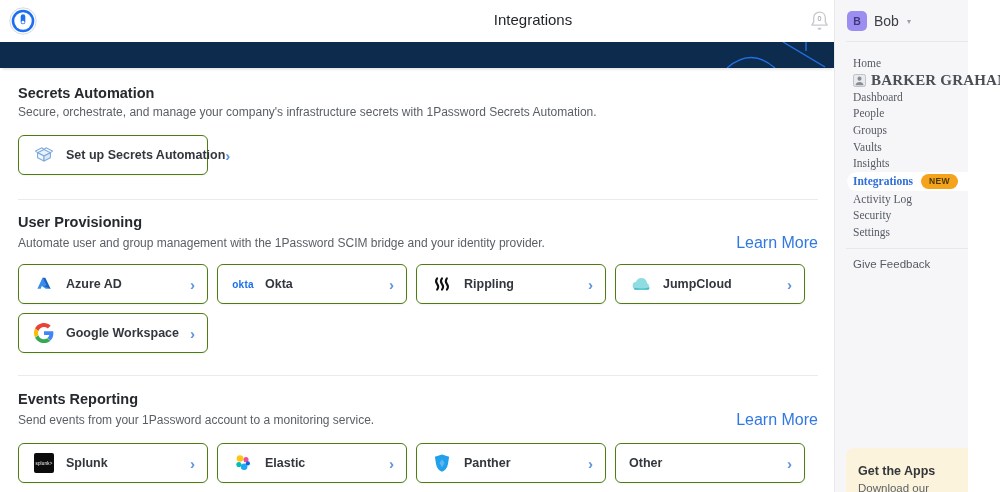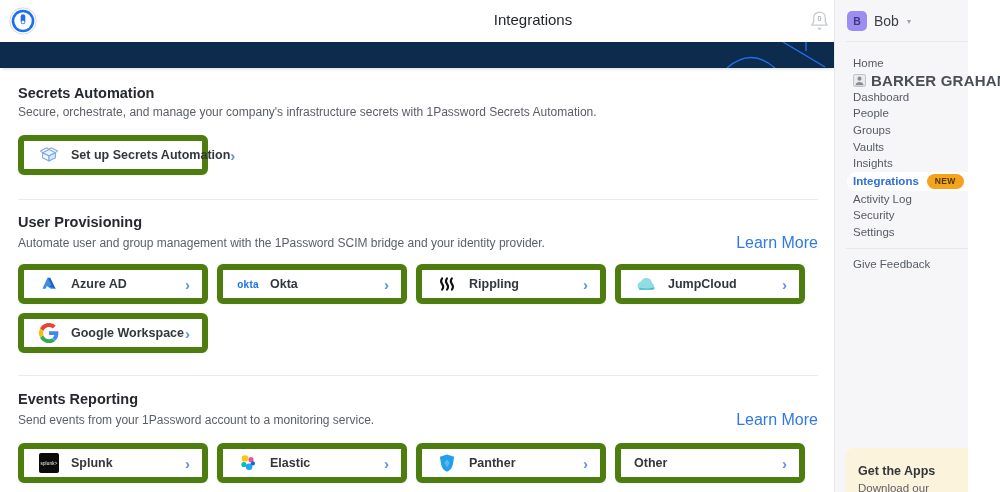--- a/index.html
+++ b/index.html
@@ -37,21 +37,21 @@
   .hr1 { margin-top:24px; }
   .prov-sec h2 { margin-top:14px; }
   .prov-sec .desc-row { margin-top:4px; }
   .hr2 { margin-top:22px; }
   .events-sec h2 { margin-top:15px; }
   .events-sec .desc-row { margin-top:4px; }
 
   .cards { display:flex; flex-wrap:wrap; gap:9px; margin-top:12px; width:800px; }
   .events-sec .cards { margin-top:14px; }
   .card {
-    width:190px; height:40px; background:#fff; border:6px solid #4d7c0f;
+    width:190px; height:40px; background:#fff; border:1px solid #4d7c0f;
     border-radius:6px; display:flex; align-items:center; padding:0 12px 0 13px;
     box-shadow:0 1px 2px rgba(15,30,60,.05); cursor:pointer; font-family:inherit;
   }
   .card-icon { width:24px; display:flex; align-items:center; justify-content:center; margin-right:10px; flex:none; }
   .card-label { font-size:12.5px; font-weight:600; color:#33373d; white-space:nowrap; flex:1; text-align:left; }
   .chev { color:#5f93df; font-size:15px; font-weight:700; line-height:1; margin-left:auto; }
   .okta-txt { color:#1c6feb; font-weight:700; font-size:10px; letter-spacing:.2px; }
   .splunk-box { width:20px; height:20px; background:#0b0b0b; border-radius:2px; color:#fff;
     font-size:4.5px; display:flex; align-items:center; justify-content:center; letter-spacing:.2px; }
 
@@ -69,21 +69,21 @@
     position:relative; color:#565b63; }
   .user-row { display:flex; align-items:center; gap:7px; padding:11px 0 10px 12px; cursor:pointer; }
   .avatar { width:20px; height:20px; border-radius:5px; background:#9c8ef0; color:#42367e;
     font-weight:700; font-size:10.5px; display:flex; align-items:center; justify-content:center; }
   .uname { font-size:14px; color:#3c4046; }
   .chev-down { color:#9aa0a8; font-size:8px; margin-left:1px; }
   .sb-divider { border-top:1px solid #e7e8ea; margin-left:11px; }
   nav ul { list-style:none; margin-top:13px; }
   nav li { display:flex; align-items:center; height:16.6px; padding-left:18px;
     font-size:11.5px; cursor:pointer; white-space:nowrap; }
-  nav li .nav-label { color:#565b63; }
+  nav li .nav-label { color:#565b63;font-family:Liberation Serif, serif; }
   nav li.small { height:17px; }
   nav li.small .nav-label { font-size:15px; font-weight:600; color:#4a4e55; letter-spacing:.2px; }
   .nav-ic { margin-right:5px; display:flex; }
   nav li.active { background:#fff; border-radius:10px 0 0 10px; margin-left:12px; padding-left:6px;
     height:19px; }
   nav li.active .nav-label { color:#2e6fd8; font-weight:600; }
   .badge { background:#f4a31c; color:#4d3800; font-size:8.5px; font-weight:700;
     padding:2.5px 8px; border-radius:9px; margin-left:8px; letter-spacing:.3px; }
   .divider2 { border-top:1px solid #e7e8ea; margin:8px 0 0 11px; }
   .feedback { padding:9px 0 0 18px; font-size:11.5px; color:#565b63; cursor:pointer; }

